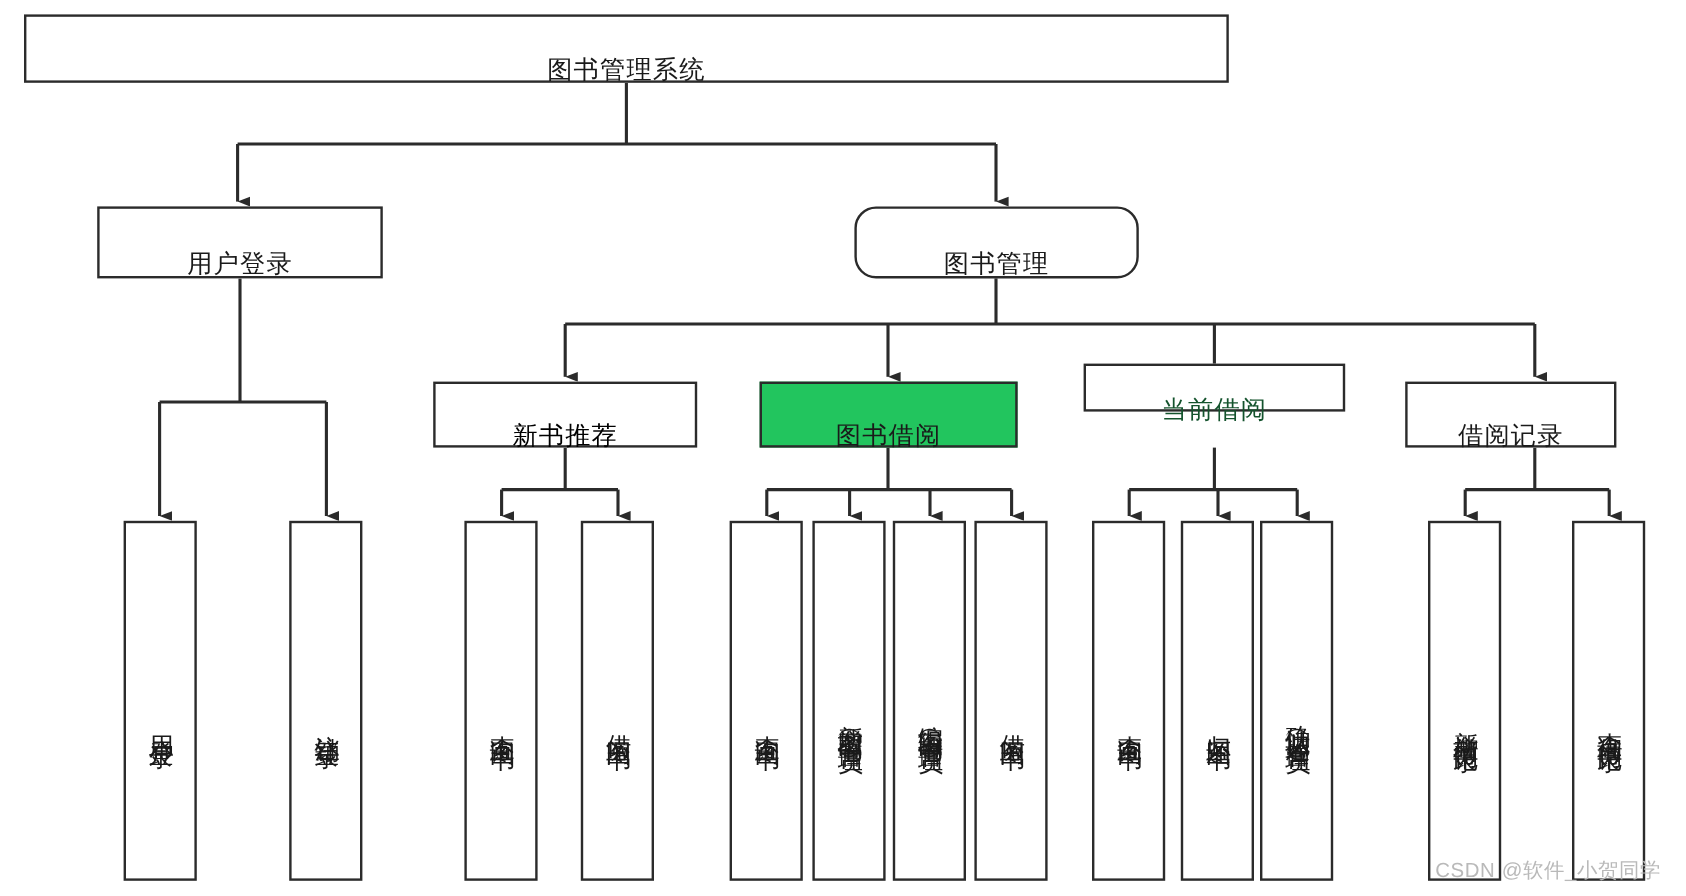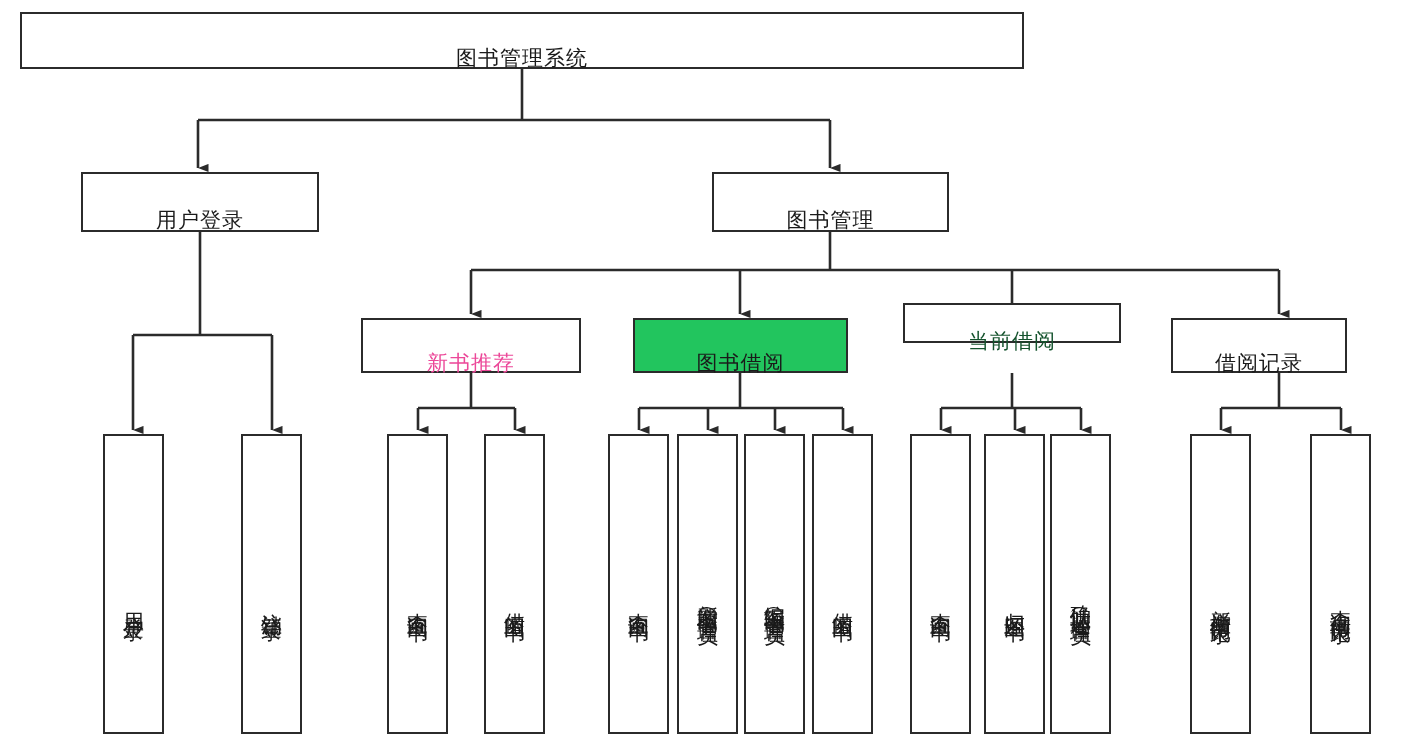--- a/index.html
+++ b/index.html
@@ -120,25 +120,25 @@
     </g>
   </svg>
 
   <div class="node-box horiz" style="left: 20px; top: 12px; width: 1004px; height: 57px; border-color: rgb(43, 43, 43); background: rgb(255, 255, 255); color: rgb(26, 26, 26);">
     <span class="node-label">图书管理系统</span>
   </div>
 
   <div class="node-box horiz" style="left: 81px; top: 172px; width: 238px; height: 60px; border-color: rgb(43, 43, 43); background: rgb(255, 255, 255); color: rgb(26, 26, 26);">
     <span class="node-label">用户登录</span>
   </div>
-  <div class="node-box horiz" style="left: 712px; top: 172px; width: 237px; height: 60px; border-color: rgb(43, 43, 43); background: rgb(255, 255, 255); color: rgb(26, 26, 26);">
+  <div class="node-box horiz" style="left: 712px; top: 172px; width: 237px; height: 60px; border-color: rgb(43, 43, 43); background: rgb(255, 255, 255); color: rgb(26, 26, 26); border-radius: 18px;">
     <span class="node-label">图书管理</span>
   </div>
 
-  <div class="node-box horiz" style="left: 361px; top: 318px; width: 220px; height: 55px; border-color: rgb(43, 43, 43); background: rgb(255, 255, 255); color: #ec4899;">
+  <div class="node-box horiz" style="left: 361px; top: 318px; width: 220px; height: 55px; border-color: rgb(43, 43, 43); background: rgb(255, 255, 255); color: #000000;">
     <span class="node-label">新书推荐</span>
   </div>
   <div class="node-box horiz" style="left: 633px; top: 318px; width: 215px; height: 55px; border-color: rgb(43, 43, 43); background: #22c55e; color: rgb(26, 26, 26);">
     <span class="node-label">图书借阅</span>
   </div>
   <div class="node-box horiz" style="left: 903px; top: 303px; width: 218px; height: 40px; border-color: rgb(43, 43, 43); background: rgb(255, 255, 255); color: #14532d;">
     <span class="node-label">当前借阅</span>
   </div>
   <div class="node-box horiz" style="left: 1171px; top: 318px; width: 176px; height: 55px; border-color: rgb(43, 43, 43); background: rgb(255, 255, 255); color: rgb(26, 26, 26);">
     <span class="node-label">借阅记录</span>
@@ -177,14 +177,15 @@
   <div class="node-box vert" style="left: 1050px; top: 434px; width: 61px; height: 300px; border-color: rgb(43, 43, 43); background: rgb(255, 255, 255); color: rgb(26, 26, 26);">
     <span class="node-label">确认归还（管理员）</span>
   </div>
   <div class="node-box vert" style="left: 1190px; top: 434px; width: 61px; height: 300px; border-color: rgb(43, 43, 43); background: rgb(255, 255, 255); color: rgb(26, 26, 26);">
     <span class="node-label">新增借阅记录</span>
   </div>
   <div class="node-box vert" style="left: 1310px; top: 434px; width: 61px; height: 300px; border-color: rgb(43, 43, 43); background: rgb(255, 255, 255); color: rgb(26, 26, 26);">
     <span class="node-label">查询借阅记录</span>
   </div>
 
+  <div class="watermark" style="left: 1196px; top: 714px; color: rgb(185, 185, 185);">CSDN @软件_小贺同学</div>
 
 </div>
 
 </body></html>

